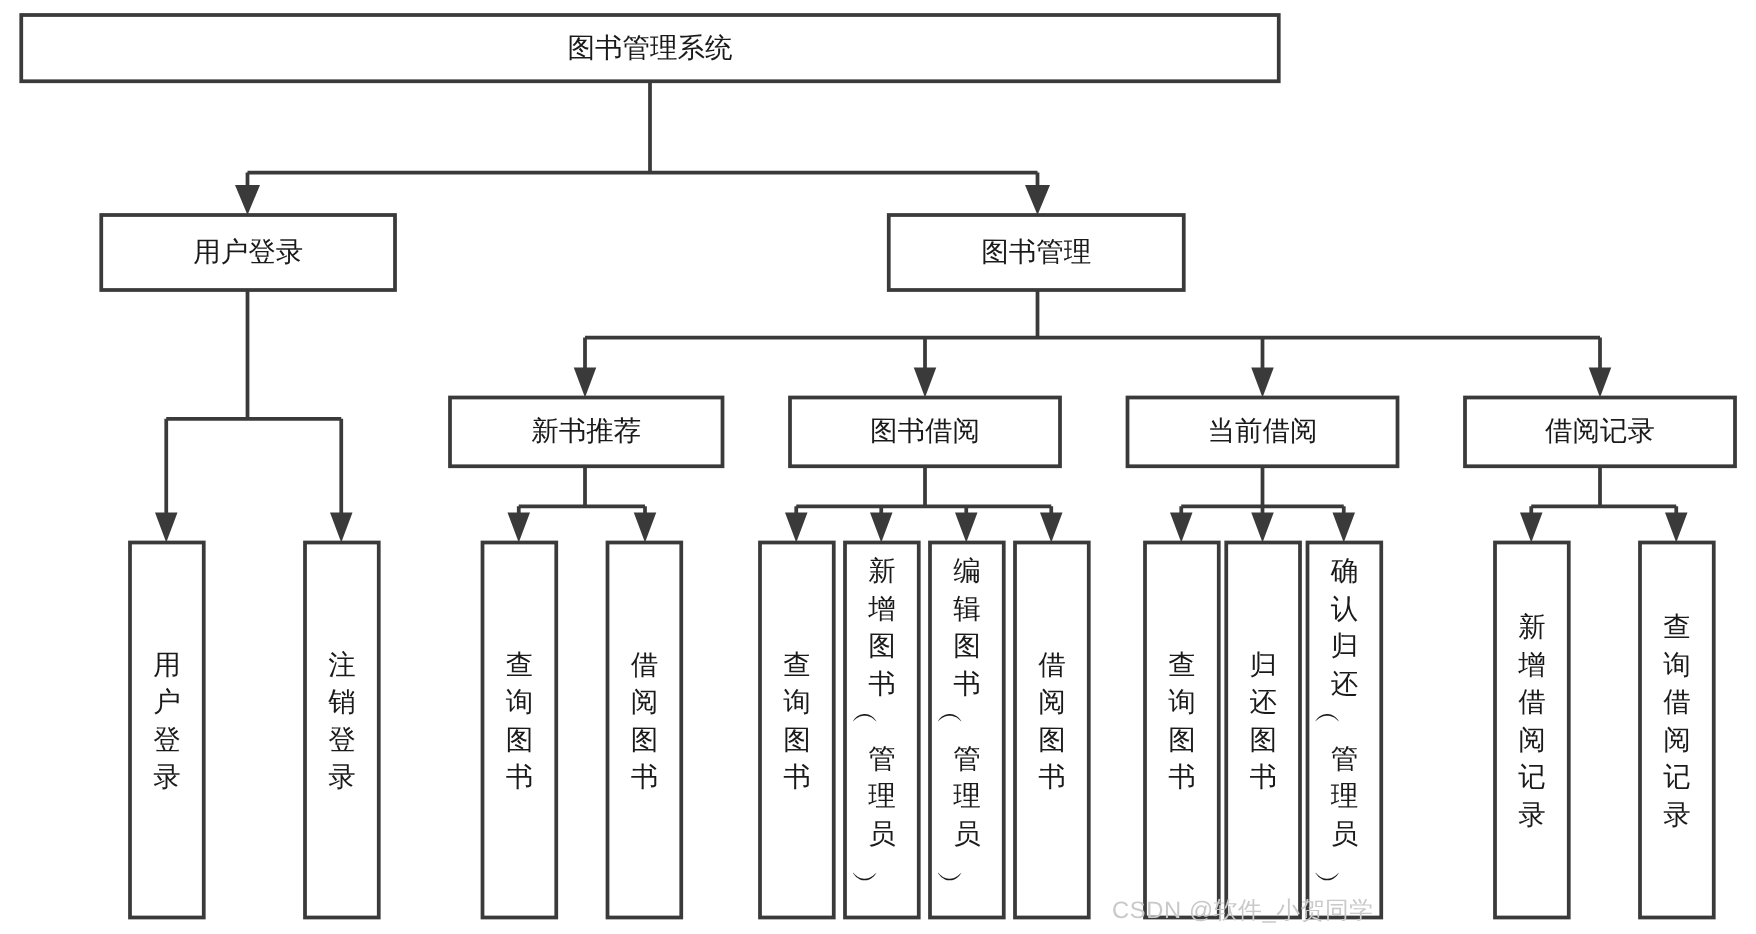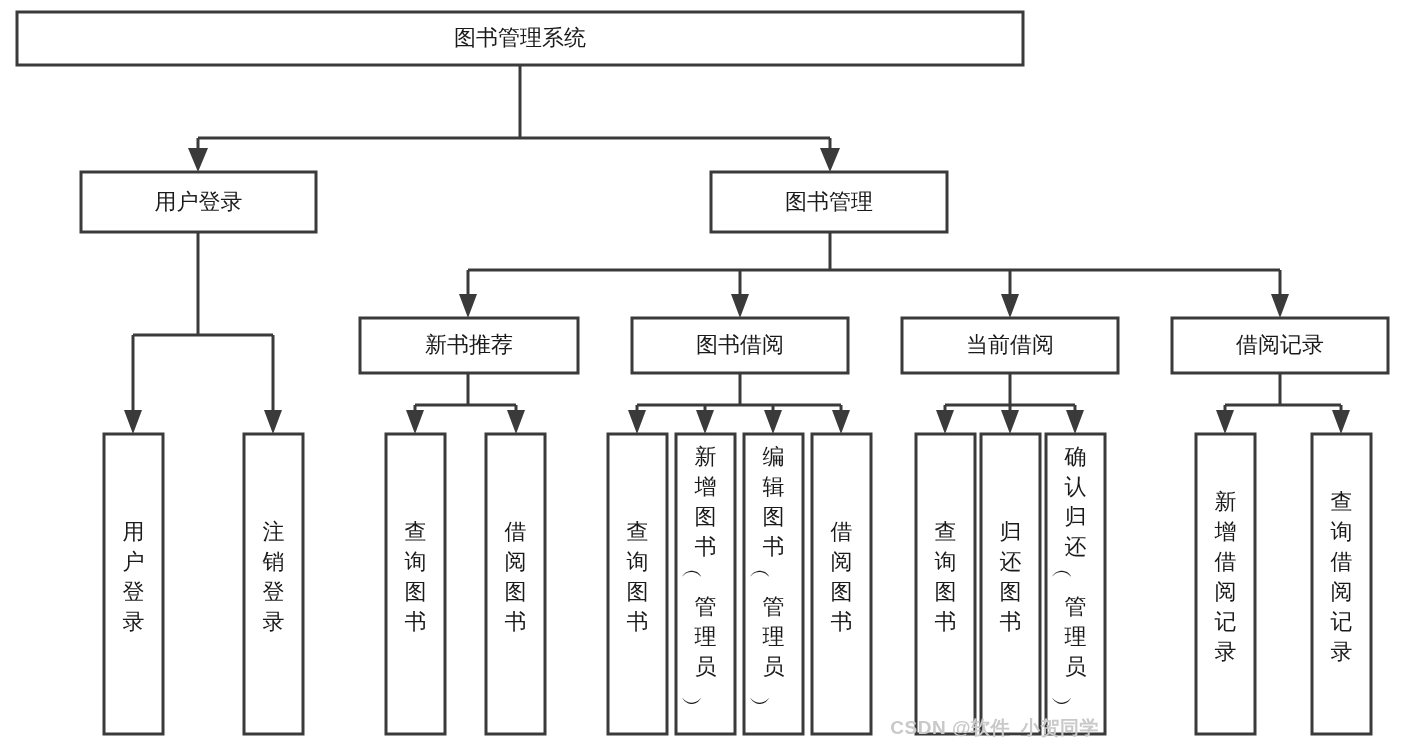--- a/index.html
+++ b/index.html
@@ -58,21 +58,20 @@
   .watermark {
     position: absolute;
     right: 12px;
     bottom: 6px;
     font-family: "Liberation Sans", "DejaVu Sans", sans-serif;
     font-size: 19px;
     color: #c9c9c9;
     white-space: nowrap;
     letter-spacing: 0.5px;
     user-select: none;
-    font-weight: bold;
   }
 </style>
 </head>
 <body>
 
 <div id="diagram-root">
 
   <svg id="flowchart" viewBox="0 0 1405 747">
 
     <g id="connectors">

